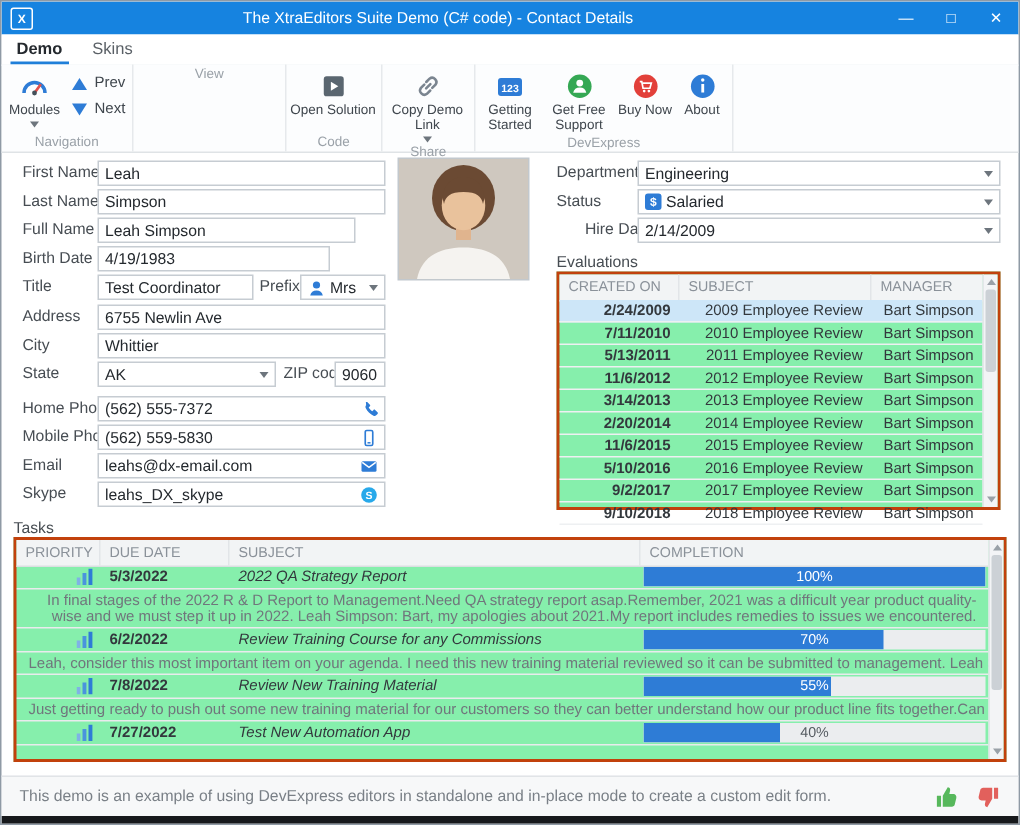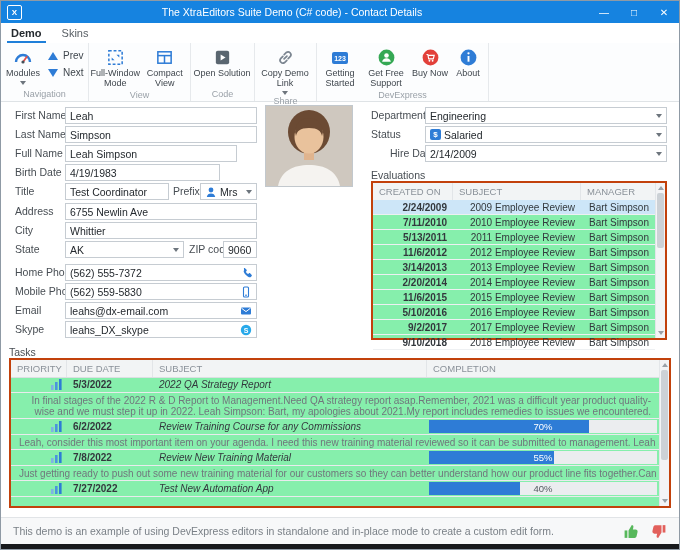--- a/index.html
+++ b/index.html
@@ -121,42 +121,20 @@
           <div class="rsmall">
             <span class="tri-down"></span>
             <span>Next</span>
           </div>
         </div>
       </div>
       <div class="rg-label">Navigation</div>
     </div>
 
     <div class="rgroup" style="width:102px">
-      <div class="rg-items">
-        <div class="rbtn" style="width:51px">
-          <span class="ricon">
-            <svg width="19" height="19" viewBox="0 0 20 20">
-                <rect x="3" y="3" width="14" height="14" fill="none" stroke="#2e7cd6" stroke-width="1.6" stroke-dasharray="3 2"></rect>
-                <path d="M6 10l3 3H6z" fill="#2e7cd6"></path>
-                <path d="M14 10l-3-3h3z" fill="#2e7cd6"></path>
-              </svg>
-          </span>
-          <span>Full-Window Mode</span>
-        </div>
-        <div class="rbtn" style="width:49px">
-          <span class="ricon">
-            <svg width="19" height="19" viewBox="0 0 20 20">
-                <rect x="3" y="4" width="14" height="12" fill="none" stroke="#2e7cd6" stroke-width="1.6"></rect>
-                <line x1="3" y1="8" x2="17" y2="8" stroke="#2e7cd6" stroke-width="1.6"></line>
-                <line x1="10" y1="8" x2="10" y2="16" stroke="#2e7cd6" stroke-width="1.6"></line>
-              </svg>
-          </span>
-          <span>Compact View</span>
-        </div>
-      </div>
       <div class="rg-label">View</div>
     </div>
 
     <div class="rgroup" style="width:64px">
       <div class="rg-items">
         <div class="rbtn" style="width:60px">
           <span class="ricon">
             <svg width="19" height="19" viewBox="0 0 20 20">
                 <rect x="3" y="3" width="14" height="14" rx="2" fill="#5a6670"></rect>
                 <path d="M8 6.8l5.2 3.2L8 13.2z" fill="#fff"></path>
@@ -430,20 +408,26 @@
       <div class="t-row">
         <span class="tc tc-pri">
             <svg width="11" height="11" viewBox="0 0 11 11">
               <rect x="0" y="6" width="2.6" height="5" fill="#7fb2e5"></rect>
               <rect x="4" y="3" width="2.6" height="8" fill="#4a94dd"></rect>
               <rect x="8" y="0" width="2.6" height="11" fill="#2e7cd6"></rect>
             </svg>
           </span>
         <span class="tc tc-due">5/3/2022</span>
         <span class="tc tc-sub">2022 QA Strategy Report</span>
+        <span class="tc tc-comp">
+            <span class="pbar">
+              <span class="pbar-fill" style="width: 100%;"></span>
+              <span class="pbar-label">100%</span>
+            </span>
+          </span>
       </div>
       <div class="t-note two">In final stages of the 2022 R &amp; D Report to Management.Need QA strategy report asap.Remember, 2021 was a difficult year product quality-wise and we must step it up in 2022. Leah Simpson: Bart, my apologies about 2021.My report includes remedies to issues we encountered.</div>
 
       <div class="t-row">
         <span class="tc tc-pri">
             <svg width="11" height="11" viewBox="0 0 11 11">
               <rect x="0" y="6" width="2.6" height="5" fill="#7fb2e5"></rect>
               <rect x="4" y="3" width="2.6" height="8" fill="#4a94dd"></rect>
               <rect x="8" y="0" width="2.6" height="11" fill="#2e7cd6"></rect>
             </svg>

